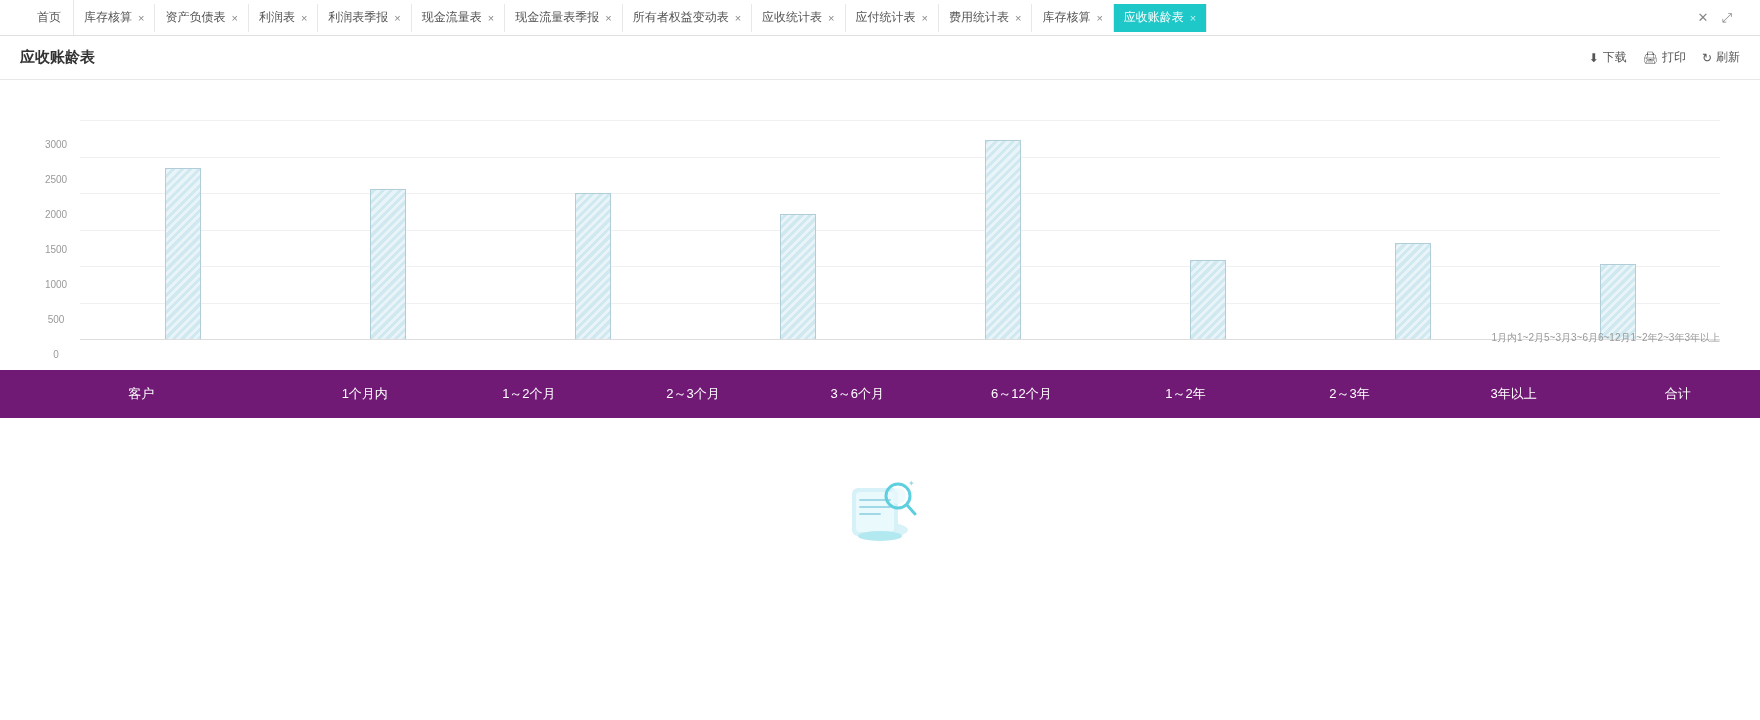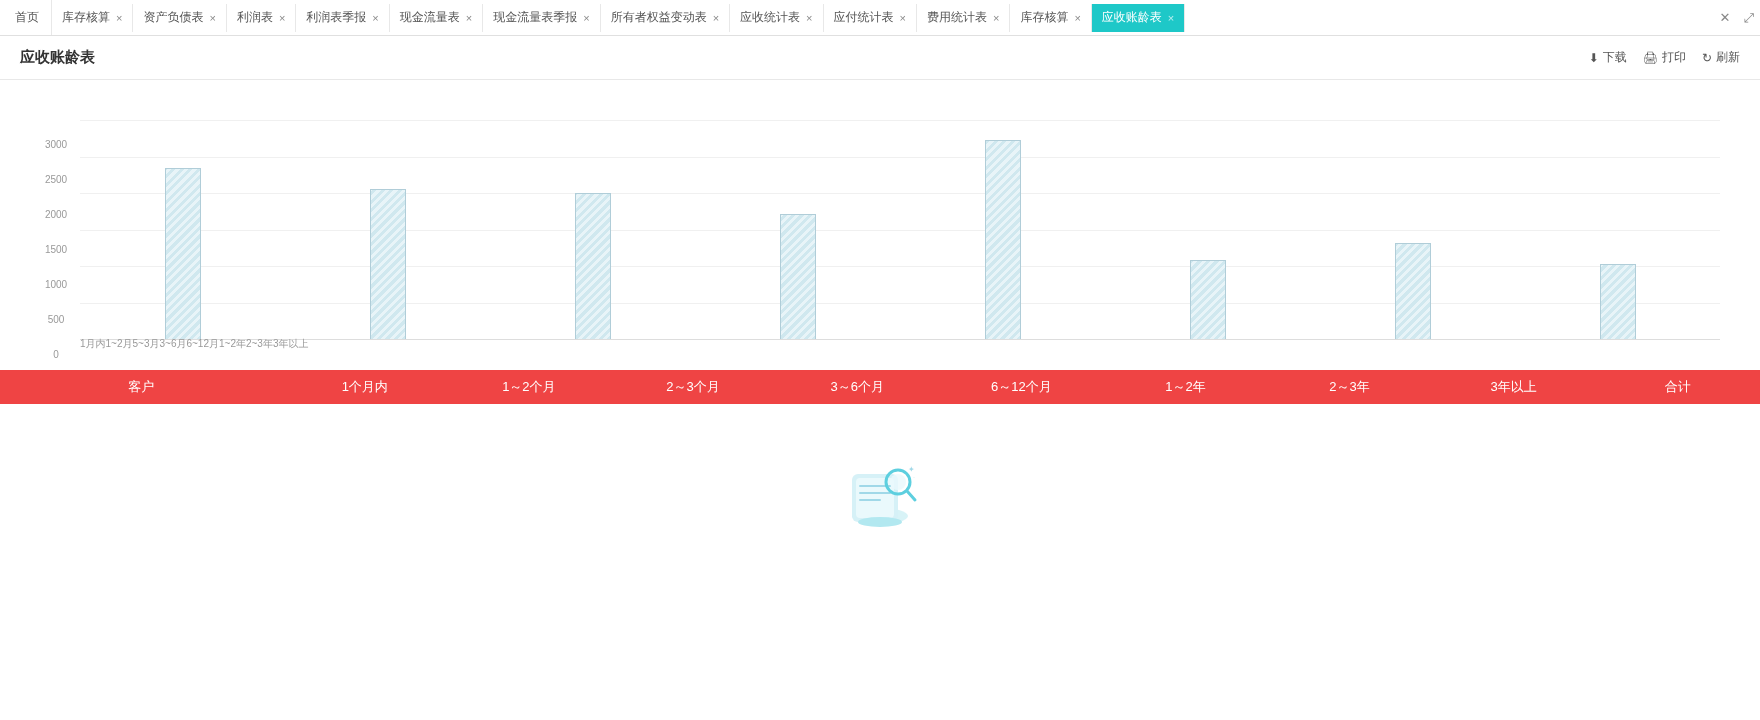--- a/index.html
+++ b/index.html
@@ -5,21 +5,21 @@
     * { box-sizing: border-box; margin: 0; padding: 0; }
     body { font-family: 'Microsoft YaHei', Arial, sans-serif; font-size: 12px; background: #f5f5f5; color: #333; overflow: hidden; }
 
     
     .tab-bar {
       display: flex;
       align-items: center;
       background: #fff;
       border-bottom: 1px solid #e0e0e0;
       height: 36px;
-      padding: 0 3px;
+      padding: 0 25px;
       overflow: hidden;
       white-space: nowrap;
     }
     .tab-item {
       display: inline-flex;
       align-items: center;
       padding: 0 10px;
       height: 28px;
       font-size: 12px;
       color: #555;
@@ -186,38 +186,38 @@
         #d0e8ef 3px,
         #e8f4f8 3px,
         #e8f4f8 6px
       );
       border: 1px solid #b0cdd8;
       border-bottom: none;
     }
 
     .x-labels {
       position: absolute;
-      bottom: 9px;
+      bottom: 15px;
       left: 0;
       right: 0;
       display: flex;
-      justify-content: flex-start;
+      justify-content: flex-end;
     }
     .x-label {
       font-size: 10px;
       color: #999;
       text-align: center;
     }
 
     
     .table-header {
-      background: #ef4444;
-      display: flex;
-      align-items: center;
-      height: 34px;
+      background: #701a75;
+      display: flex;
+      align-items: center;
+      height: 48px;
       flex-shrink: 0;
     }
     .th-cell {
       flex: 1;
       text-align: center;
       color: #fff;
       font-size: 13px;
       font-weight: normal;
       padding: 0 8px;
     }

